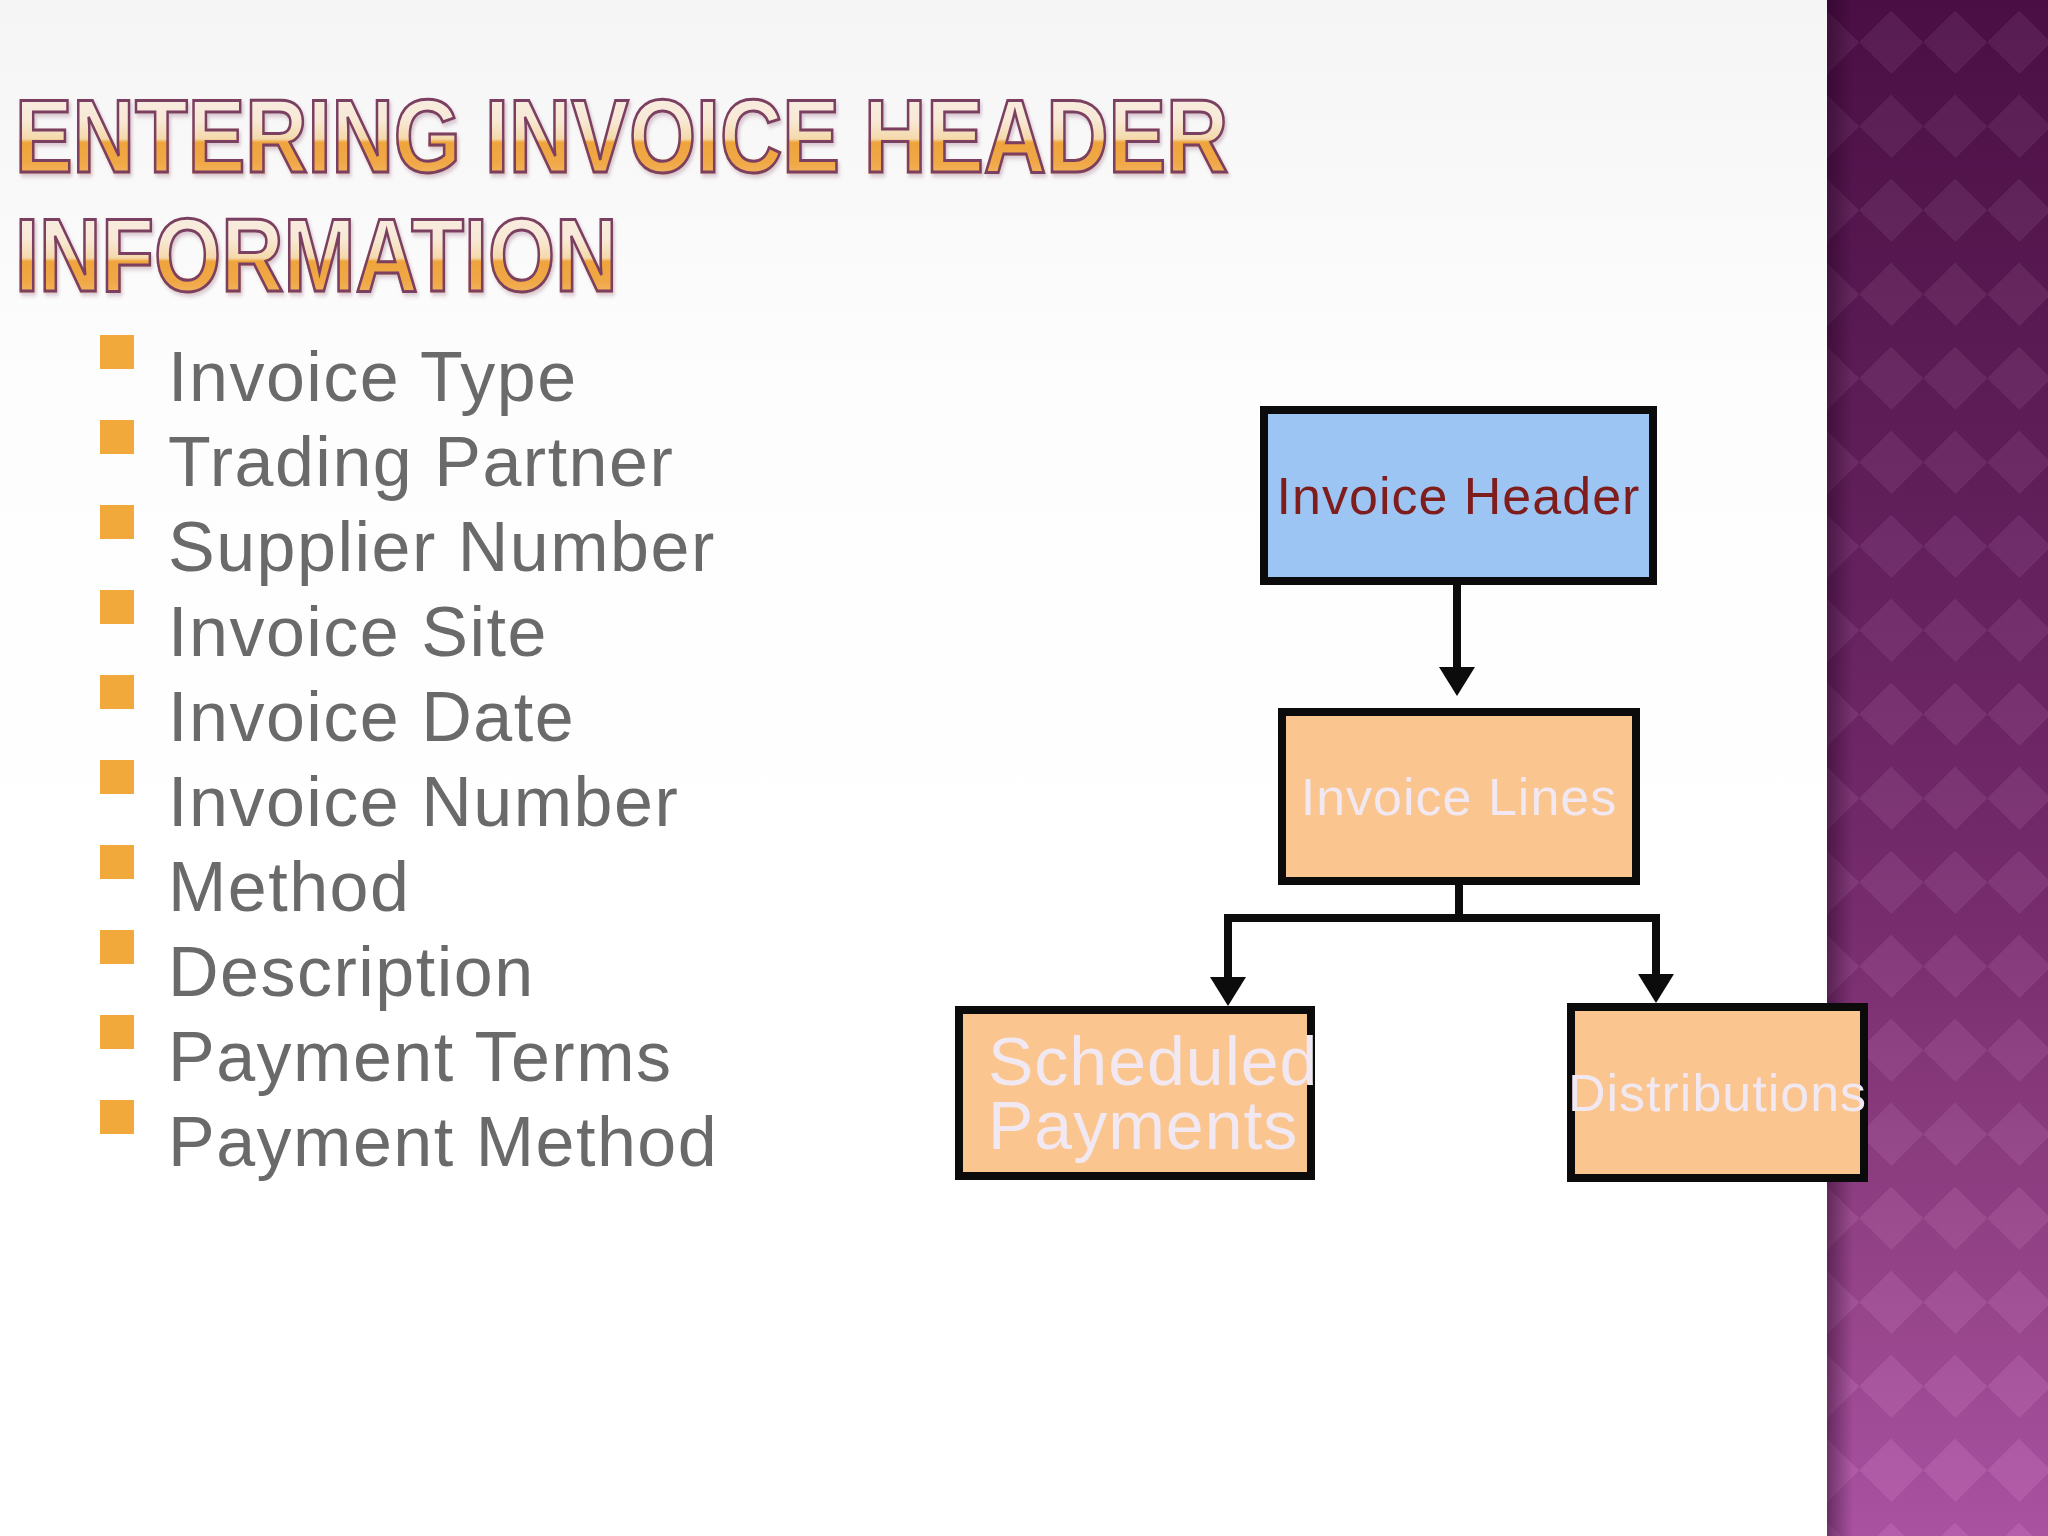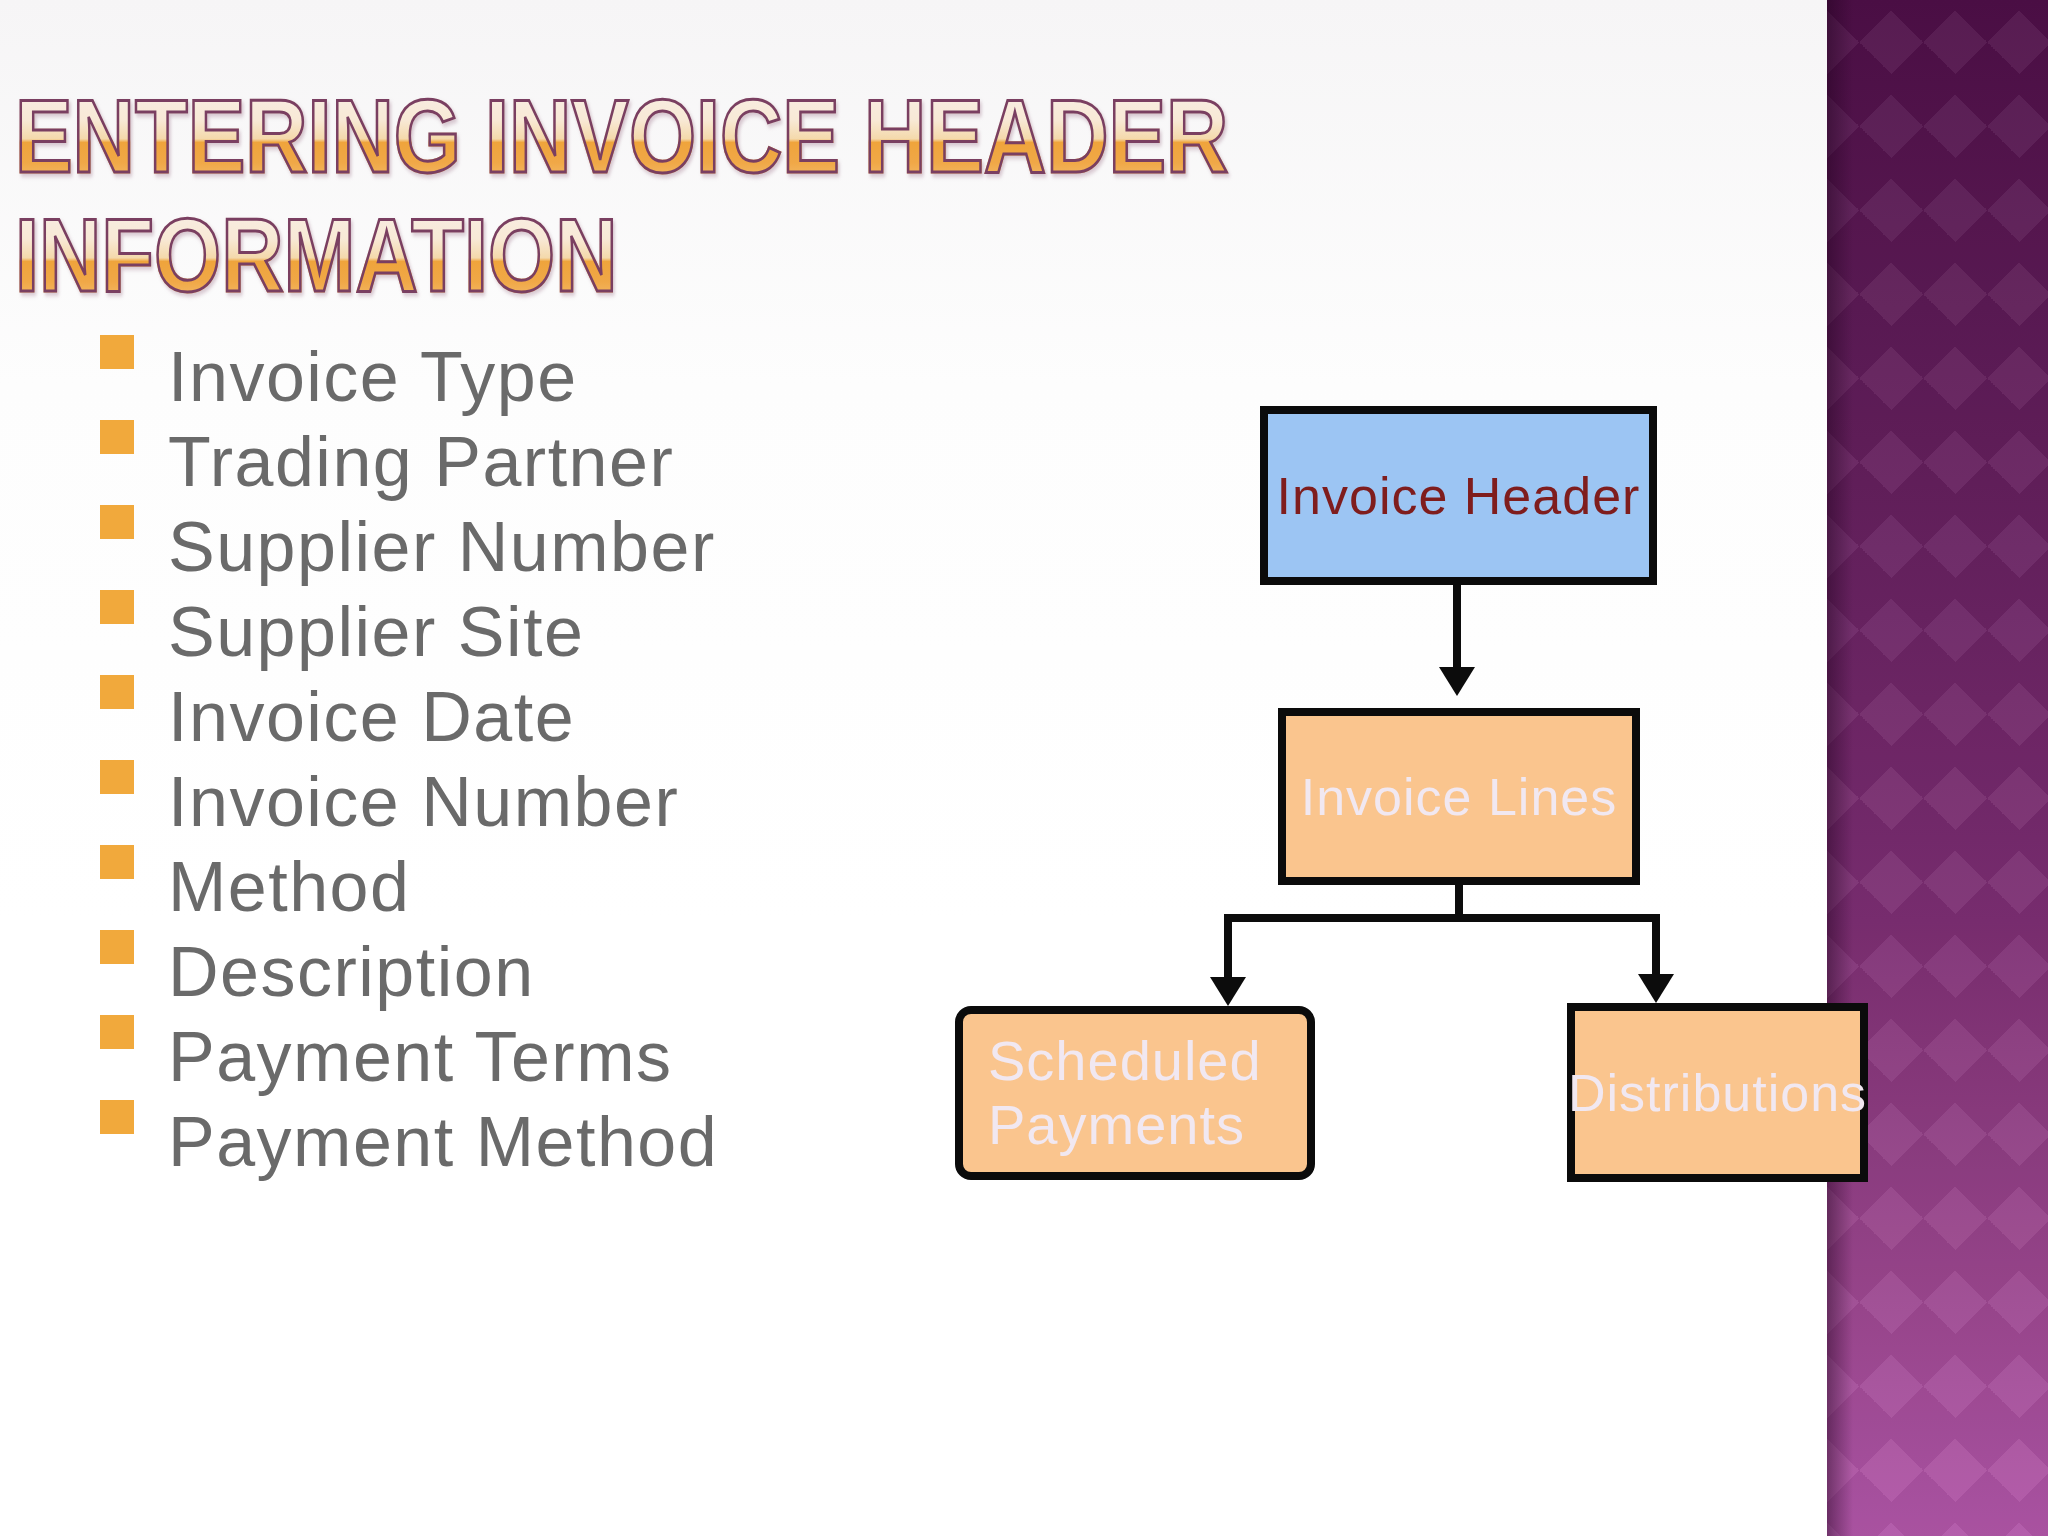--- a/index.html
+++ b/index.html
@@ -69,21 +69,21 @@
     font-size: 52px; letter-spacing: 1px;
   }
   .node-blue   { background: #9cc5f3; color: #7f1d1d; }
   .node-orange { background: #fac58e; color: #f1e8f1; }
 
   #node-invoice-header   { left: 1260px; top: 406px;  width: 397px; height: 179px; }
   #node-invoice-lines    { left: 1278px; top: 696px;  width: 362px; height: 177px; margin-top: 12px; }
   #node-scheduled-payments {
     left: 955px; top: 1006px; width: 360px; height: 174px;
     justify-content: flex-start; padding-left: 25px;
-    font-size: 56px; line-height: 64px; border-radius: 16px;
+    font-size: 68px; line-height: 64px;
   }
   #node-scheduled-payments .node-label { max-width: 250px; }
   #node-distributions    { left: 1567px; top: 1003px; width: 301px; height: 179px; }
 
   .edge { position: absolute; background: #0c0c0c; }
   .arrow-head {
     position: absolute; width: 0; height: 0;
     border-left: 18px solid transparent; border-right: 18px solid transparent;
     border-top: 29px solid #0c0c0c;
   }
@@ -121,21 +121,21 @@
     <li>
       <span class="bullet-square"></span>
       <span class="bullet-text">Trading Partner</span>
     </li>
     <li>
       <span class="bullet-square"></span>
       <span class="bullet-text">Supplier Number</span>
     </li>
     <li>
       <span class="bullet-square"></span>
-      <span class="bullet-text">Supplier Site</span>
+      <span class="bullet-text">Invoice Site</span>
     </li>
     <li>
       <span class="bullet-square"></span>
       <span class="bullet-text">Invoice Date</span>
     </li>
     <li>
       <span class="bullet-square"></span>
       <span class="bullet-text">Invoice Number</span>
     </li>
     <li>

